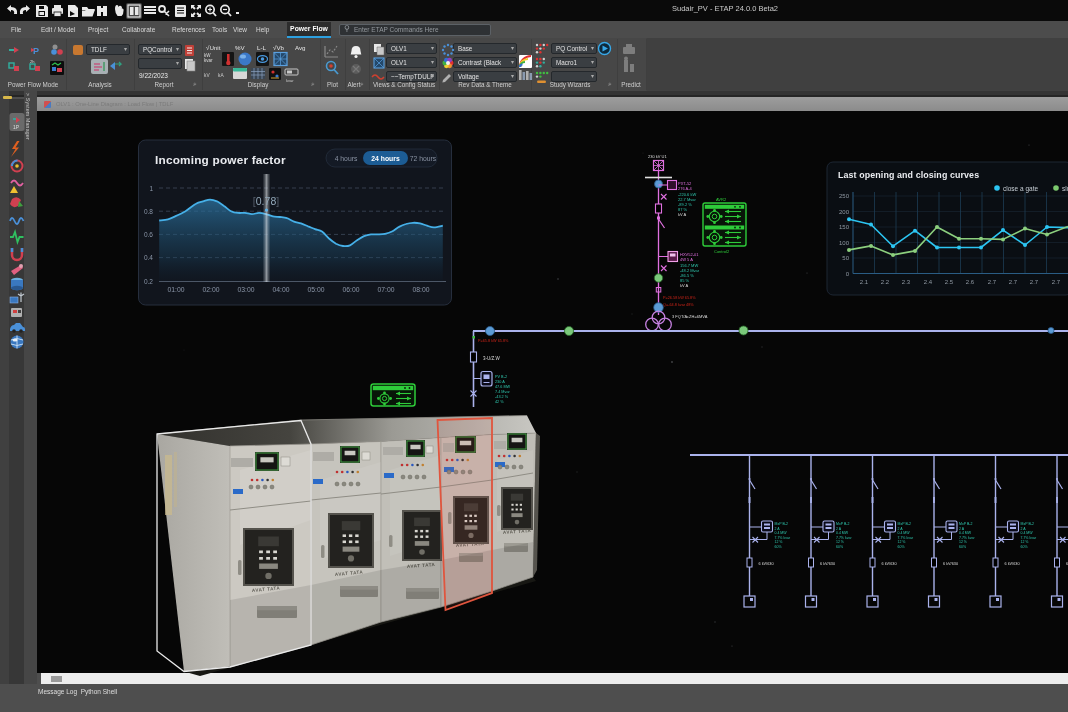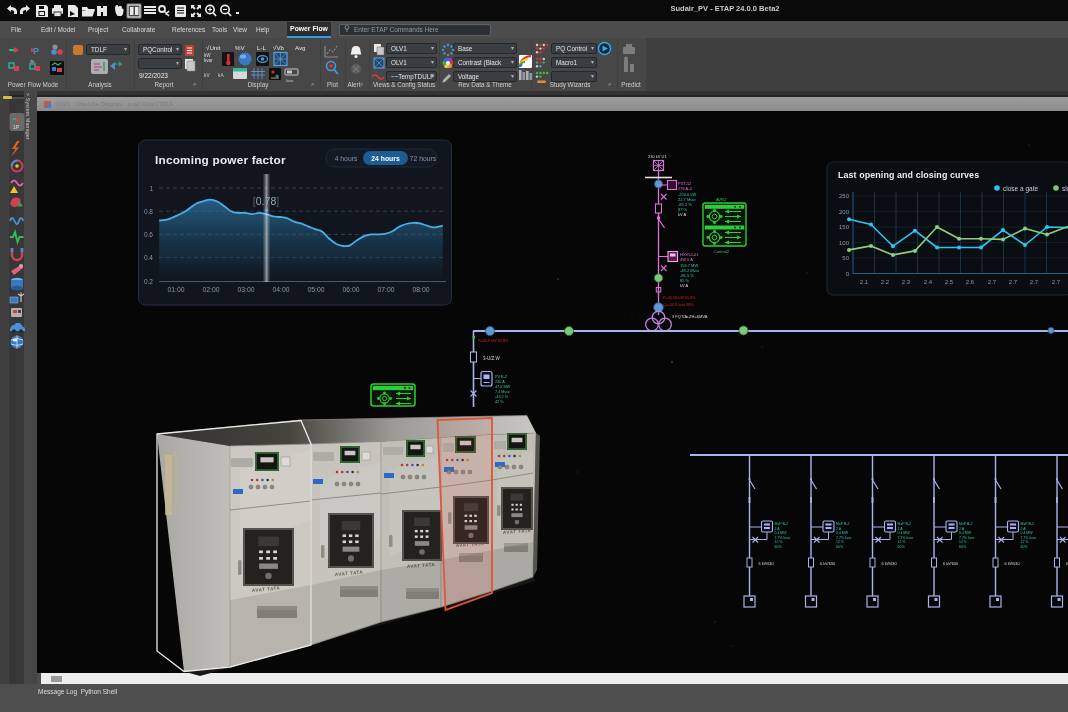--- a/index.html
+++ b/index.html
@@ -40,21 +40,21 @@
       <path d="M177,8 h7 M177,10.5 h7 M177,13 h7" stroke="#0a0a0a" stroke-width="1"></path>
       <path d="M191,5 h4 l-1.3,1.3 2,2 -1.4,1.4 -2,-2 L191,9 Z M201,5 h-4 l1.3,1.3 -2,2 1.4,1.4 2,-2 L201,9 Z M191,17 h4 l-1.3,-1.3 2,-2 -1.4,-1.4 -2,2 L191,13 Z M201,17 h-4 l1.3,-1.3 -2,-2 1.4,-1.4 2,2 L201,13 Z" fill="#e9e9e9"></path>
       <circle cx="210" cy="9.5" r="4.2" fill="none" stroke="#e9e9e9" stroke-width="1.7"></circle>
       <line x1="213" y1="12.5" x2="216" y2="16" stroke="#e9e9e9" stroke-width="1.8"></line>
       <path d="M208,9.5 h4 M210,7.5 v4" stroke="#e9e9e9" stroke-width="1.2"></path>
       <circle cx="225" cy="9.5" r="4.2" fill="none" stroke="#e9e9e9" stroke-width="1.7"></circle>
       <line x1="228" y1="12.5" x2="231" y2="16" stroke="#e9e9e9" stroke-width="1.8"></line>
       <path d="M223,9.5 h4" stroke="#e9e9e9" stroke-width="1.2"></path>
       <rect x="236" y="12" width="3" height="2" fill="#e9e9e9"></rect>
     </svg>
-  <div class="abs" style="left:625px;top:4px;width:200px;text-align:center;color:#cbcbcb;font-size:7.5px;font-weight:bold;">Sudair_PV - ETAP 24.0.0 Beta2</div>
+  <div class="abs" style="left:625px;top:4px;width:200px;text-align:center;color:#cbcbcb;font-size:7.5px;">Sudair_PV - ETAP 24.0.0 Beta2</div>
 
   <div class="abs" style="left:0;top:21px;width:1068px;height:17px;background:#4c4c4c;"></div>
   <div class="lbl" style="left:11px;top:26px;color:#d8d8d8;">File</div>
   <div class="lbl" style="left:41px;top:26px;color:#d8d8d8;">Edit / Model</div>
   <div class="lbl" style="left:88px;top:26px;color:#d8d8d8;">Project</div>
   <div class="lbl" style="left:122px;top:26px;color:#d8d8d8;">Collaborate</div>
   <div class="lbl" style="left:172px;top:26px;color:#d8d8d8;">References</div>
   <div class="lbl" style="left:212px;top:26px;color:#d8d8d8;">Tools</div>
   <div class="lbl" style="left:233px;top:26px;color:#d8d8d8;">View</div>
   <div class="lbl" style="left:256px;top:26px;color:#d8d8d8;">Help</div>

